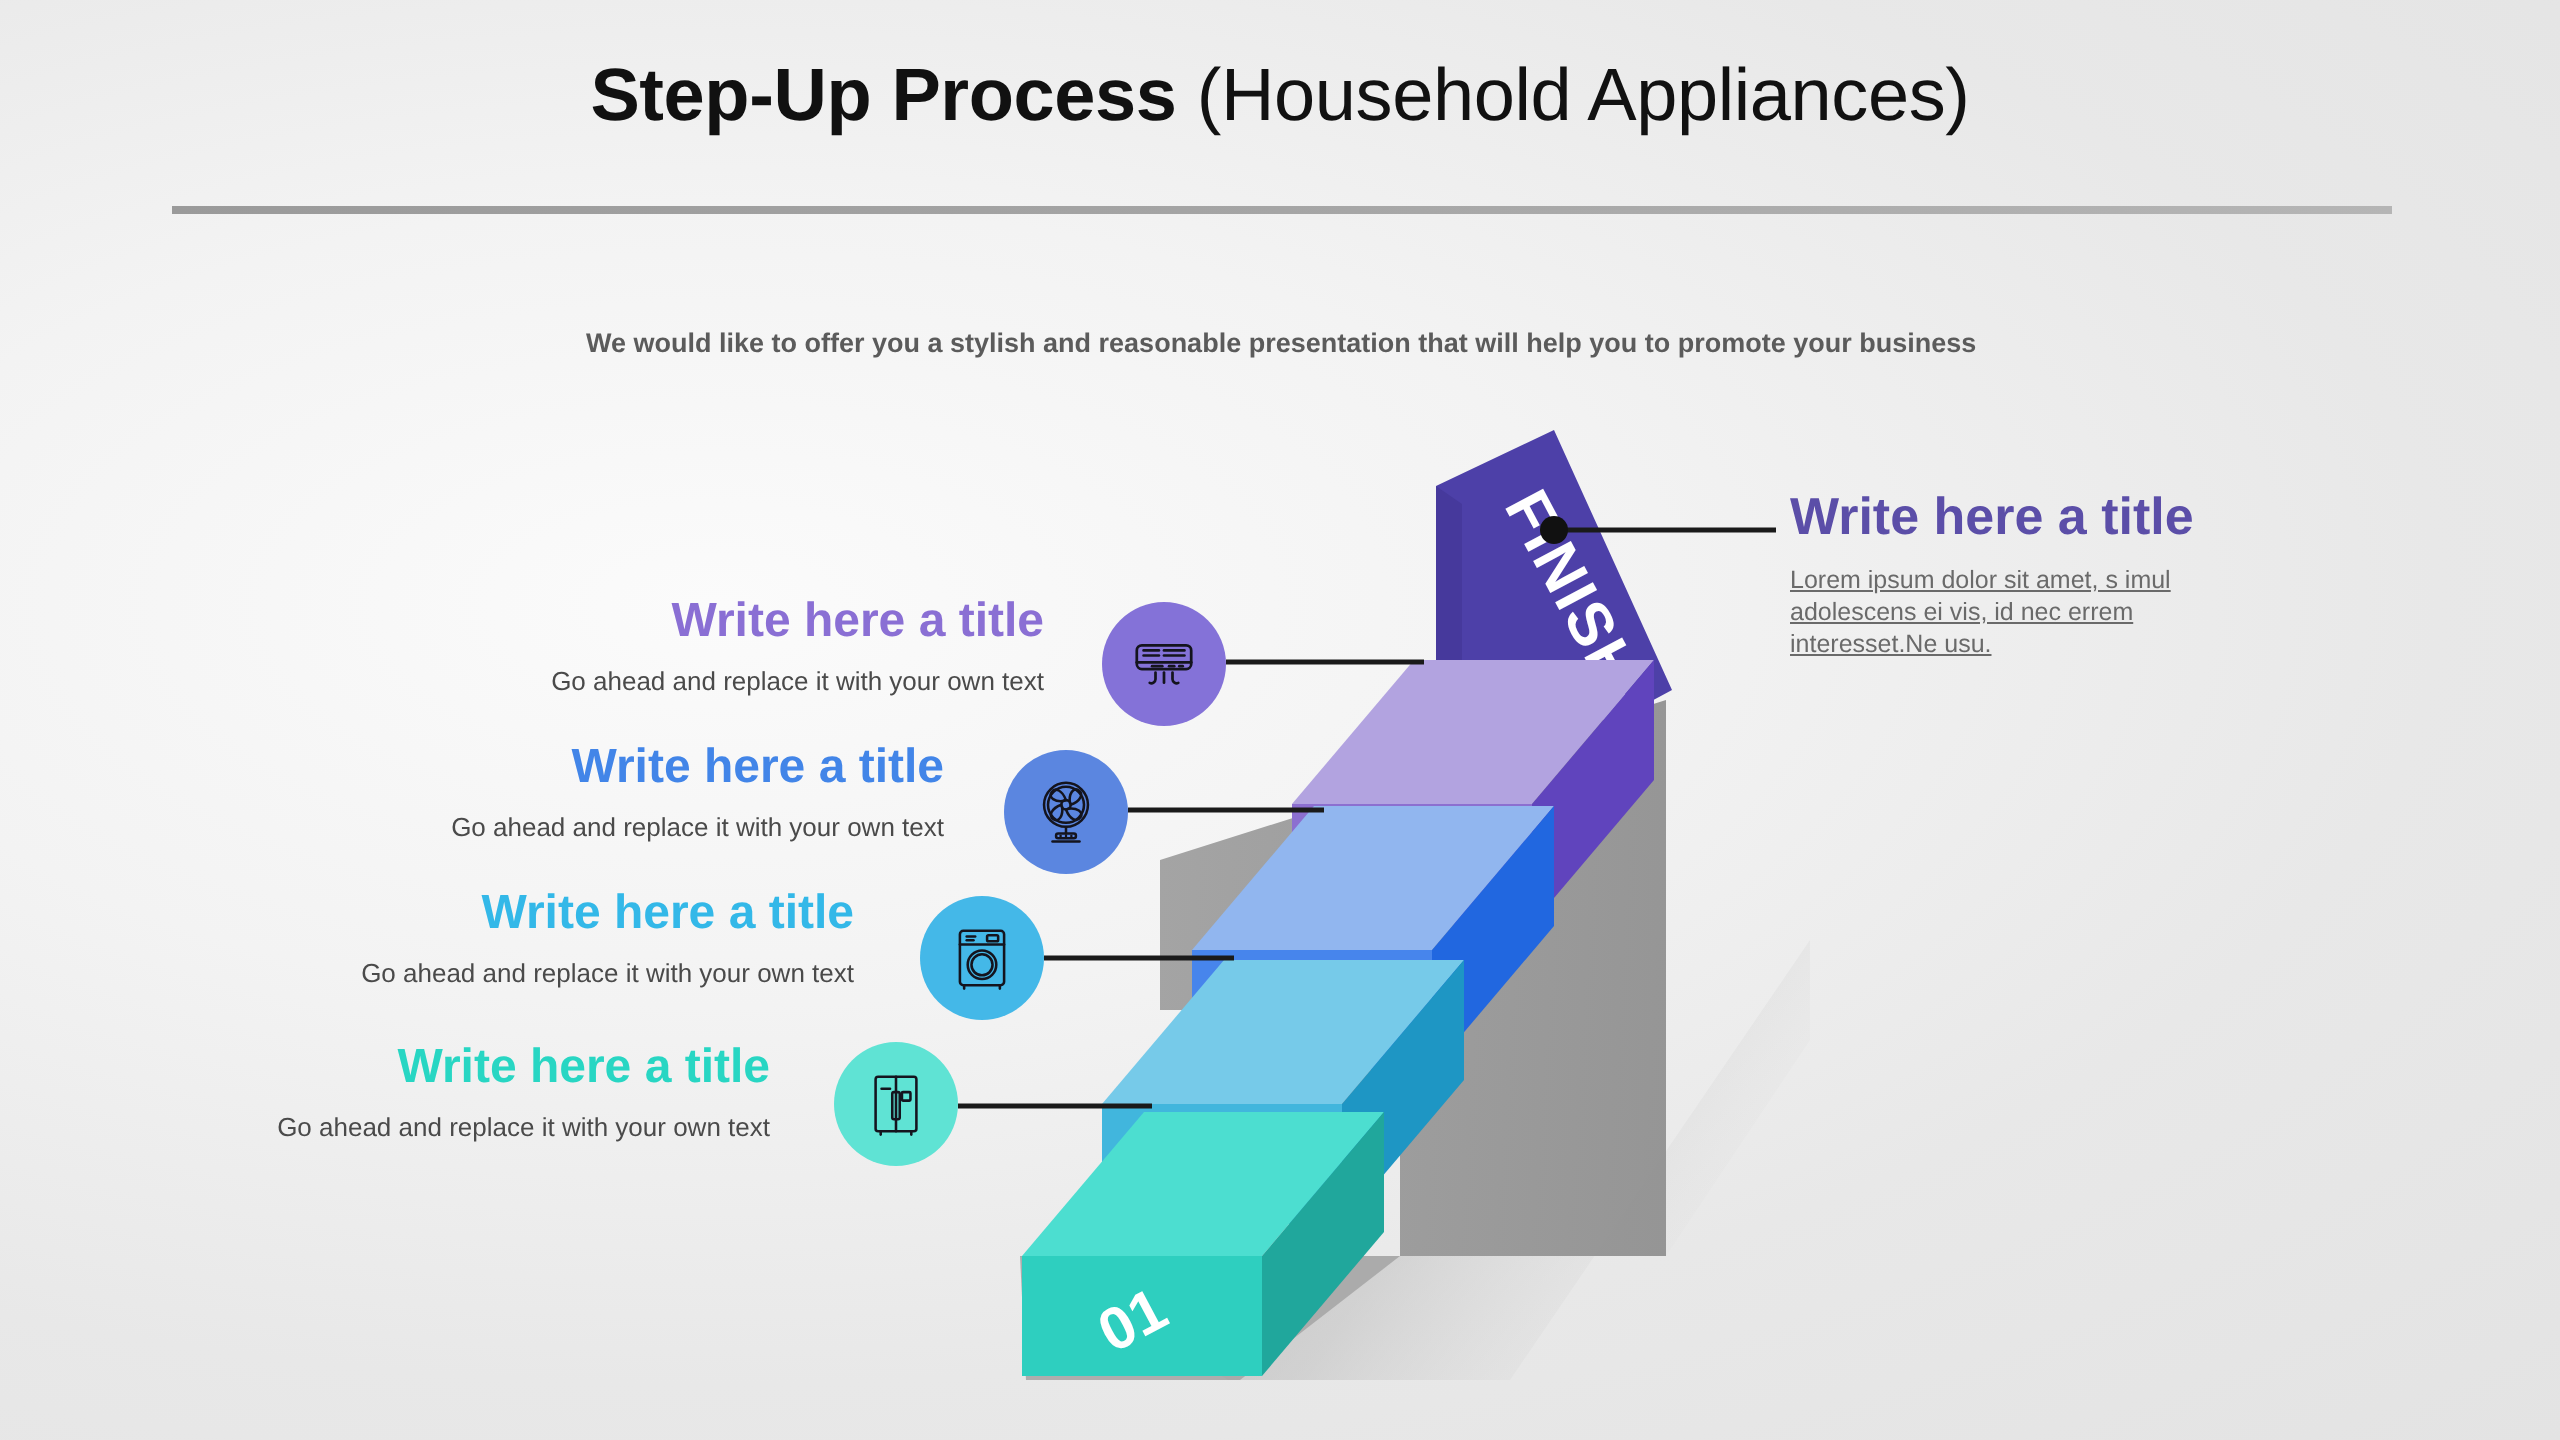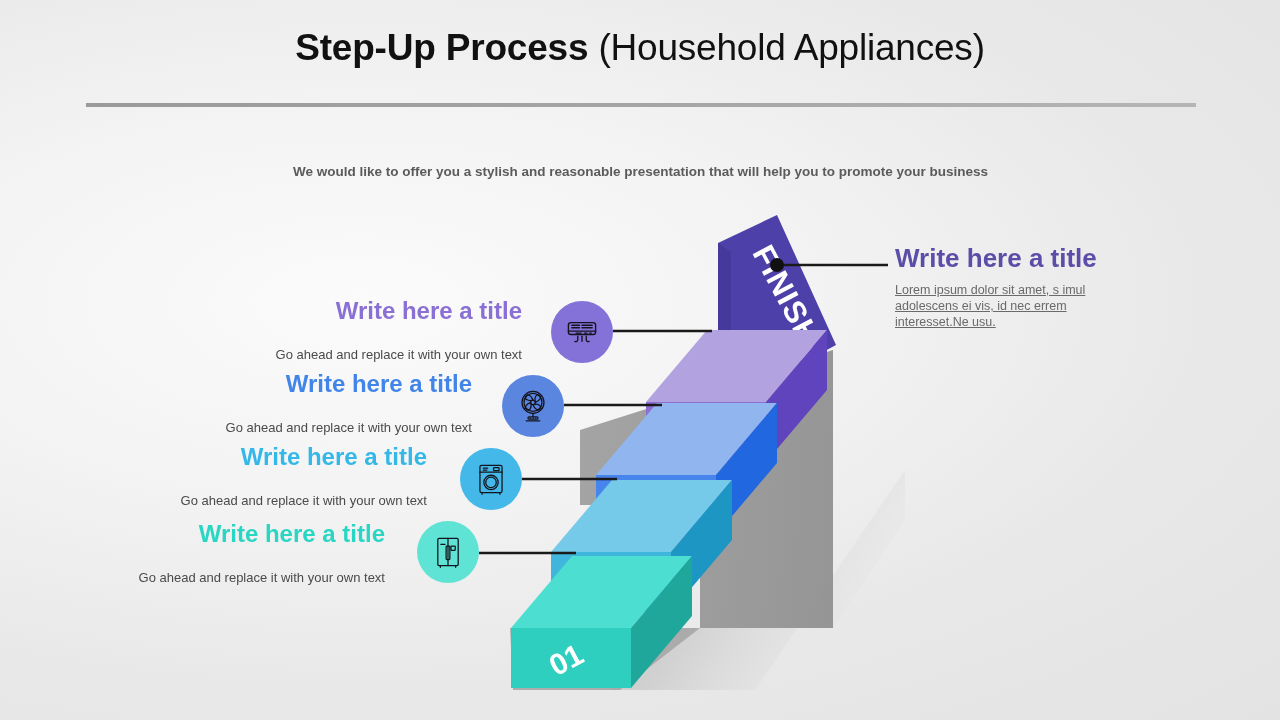--- a/index.html
+++ b/index.html
@@ -76,21 +76,21 @@
     font-size: 24px;
     font-weight: 700;
     line-height: 30px;
     margin: 0;
   }
   .item-text .item-desc {
     font-size: 13px;
     font-weight: 400;
     color: #4a4a4a;
     line-height: 20px;
-    margin: 19px 0 0 0;
+    margin: 5px 0 0 0;
   }
 
   #text-4 { right: 758px; top: 296px; }
   #text-3 { right: 808px; top: 369px; }
   #text-2 { right: 853px; top: 442px; }
   #text-1 { right: 895px; top: 519px; }
 
   
   .right-text {
     position: absolute;

